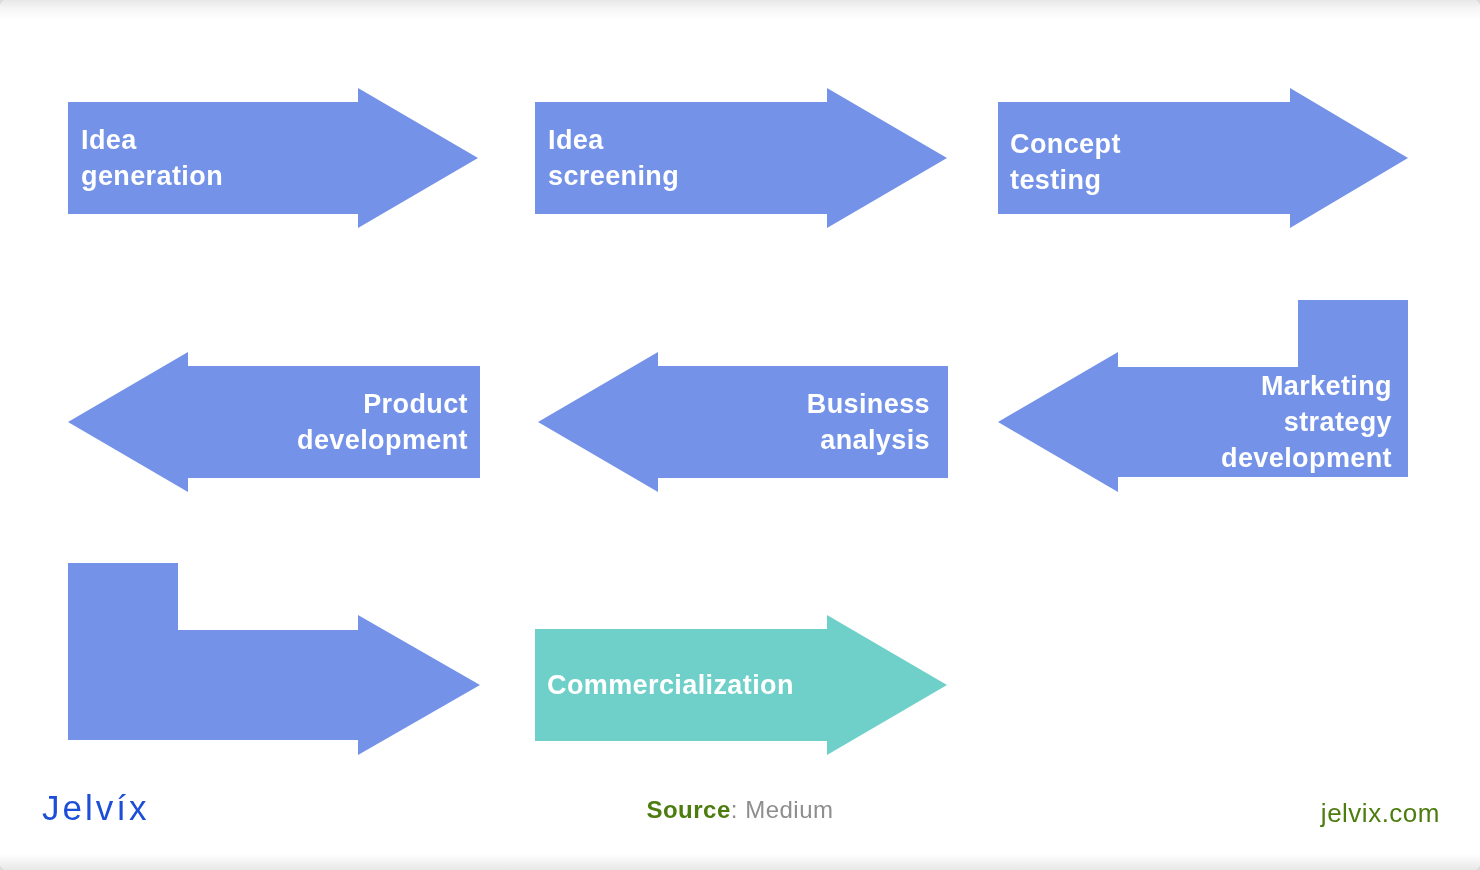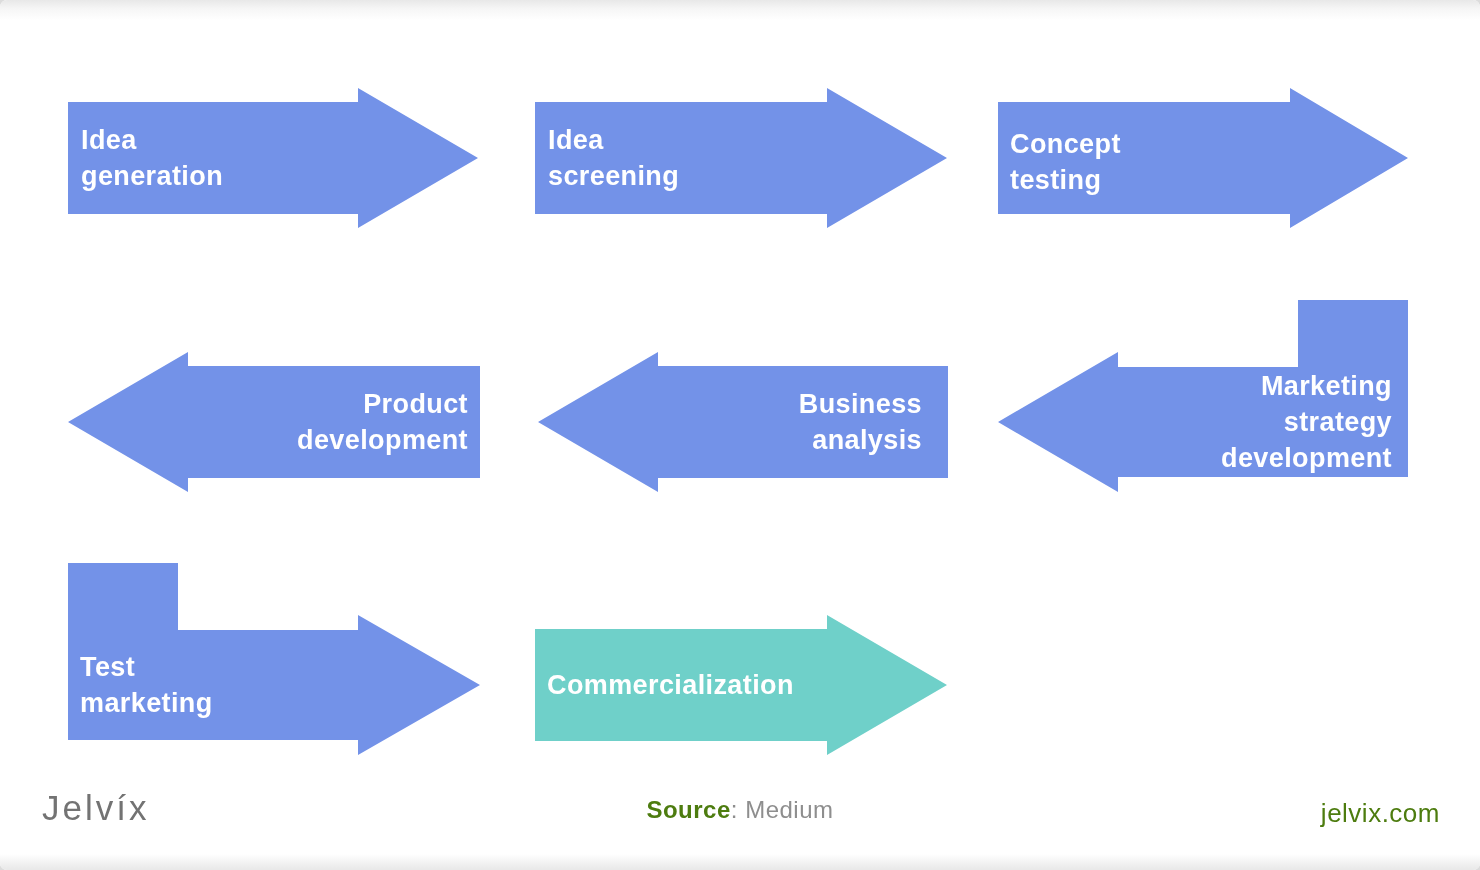--- a/index.html
+++ b/index.html
@@ -20,21 +20,21 @@
     display:flex;flex-direction:column;justify-content:center;
     color:#ffffff;font-weight:bold;font-size:27px;line-height:36px;
     letter-spacing:0.4px;
   }
   .label span{display:block;}
   .label.align-left{align-items:flex-start;text-align:left;}
   .label.align-right{align-items:flex-end;text-align:right;}
   .footer{position:absolute;left:0;top:780px;width:100%;height:60px;}
   .logo{
     position:absolute;left:42px;top:8px;font-size:35px;font-weight:400;
-    color:#737373;letter-spacing:3px;
+    color:#1d4ed8;letter-spacing:3px;
   }
   .source{
     position:absolute;left:0;top:16px;width:100%;text-align:center;
     font-size:24px;color:#8e8e8e;letter-spacing:0.5px;
   }
   .source .src-bold{font-weight:bold;color:#4d7c0f;}
   .site{
     position:absolute;right:40px;top:18px;font-size:26px;color:#4d7c0f;
     letter-spacing:0.5px;
   }
@@ -85,44 +85,40 @@
       <span>Marketing</span>
       <span>strategy</span>
       <span>development</span>
     </div>
   </div>
 
   <div class="arrow" style="left:538px;top:352px;width:410px;height:140px;">
     <svg width="410" height="140" viewBox="0 0 410 140">
       <polygon points="410,14 120,14 120,0 0,70 120,140 120,126 410,126" fill="#7392E8"></polygon>
     </svg>
-    <div class="label align-right" style="top:14px;height:112px;padding-right:26px;">
+    <div class="label align-right" style="top:14px;height:112px;padding-right:18px;">
       <span>Business</span>
       <span>analysis</span>
     </div>
   </div>
 
   <div class="arrow" style="left:68px;top:352px;width:412px;height:140px;">
     <svg width="412" height="140" viewBox="0 0 412 140">
       <polygon points="412,14 120,14 120,0 0,70 120,140 120,126 412,126" fill="#7392E8"></polygon>
     </svg>
     <div class="label align-right" style="top:14px;height:112px;padding-right:12px;">
       <span>Product</span>
       <span>development</span>
     </div>
   </div>
 
   <div class="arrow" style="left:68px;top:563px;width:412px;height:192px;">
     <svg width="412" height="192" viewBox="0 0 412 192">
       <polygon points="0,0 110,0 110,67 290,67 290,52 412,122 290,192 290,177 0,177" fill="#7392E8"></polygon>
     </svg>
-    <div class="label align-left" style="top:67px;height:110px;padding-left:12px;">
-      <span>Test</span>
-      <span>marketing</span>
-    </div>
   </div>
 
   <div class="arrow" style="left:535px;top:615px;width:412px;height:140px;">
     <svg width="412" height="140" viewBox="0 0 412 140">
       <polygon points="0,14 292,14 292,0 412,70 292,140 292,126 0,126" fill="#6FD0C9"></polygon>
     </svg>
     <div class="label align-left" style="top:14px;height:112px;padding-left:12px;text-align:center;">
       <span>Commercialization</span>
     </div>
   </div>

